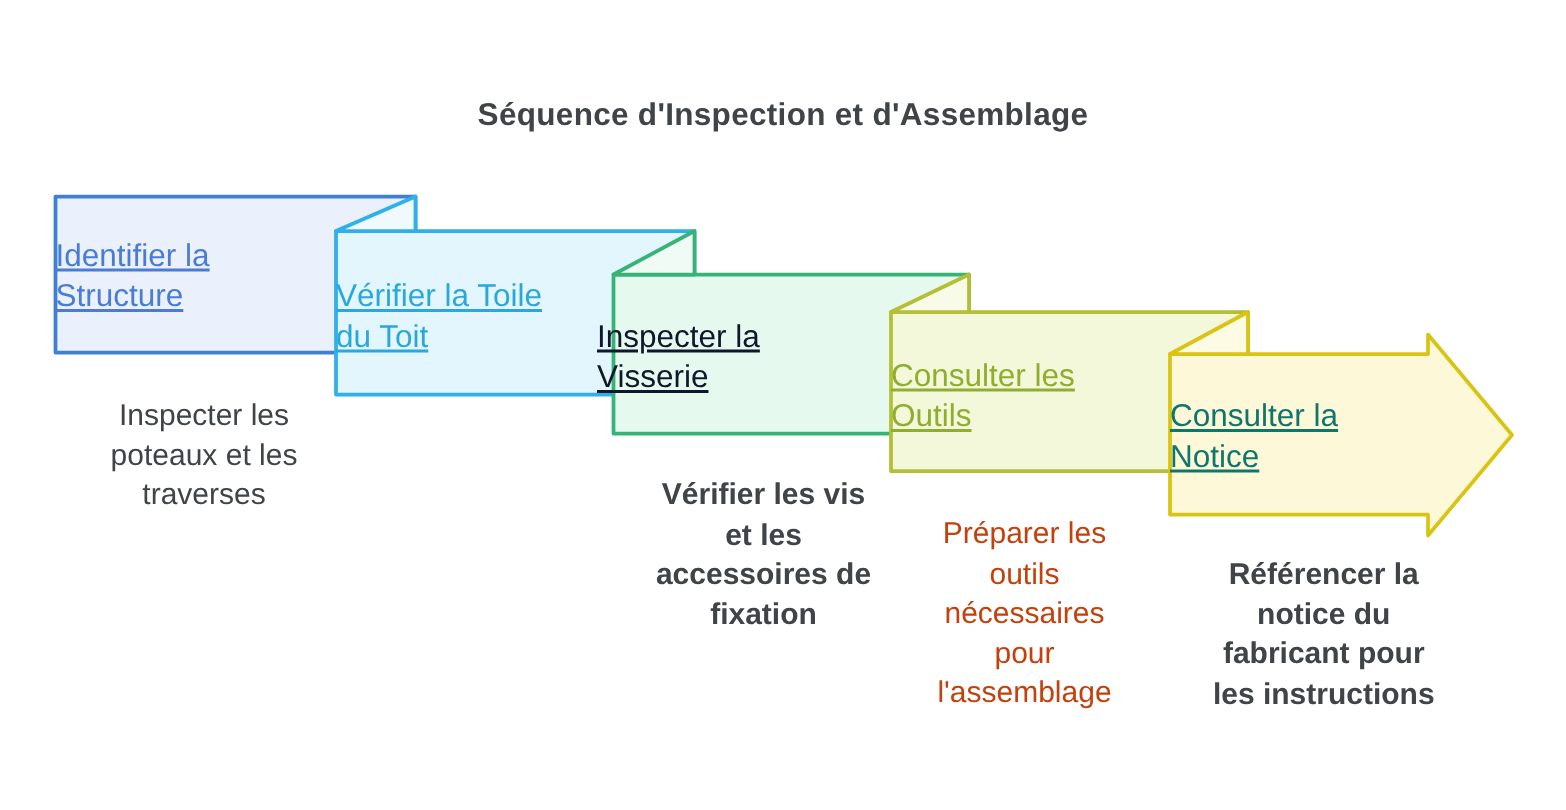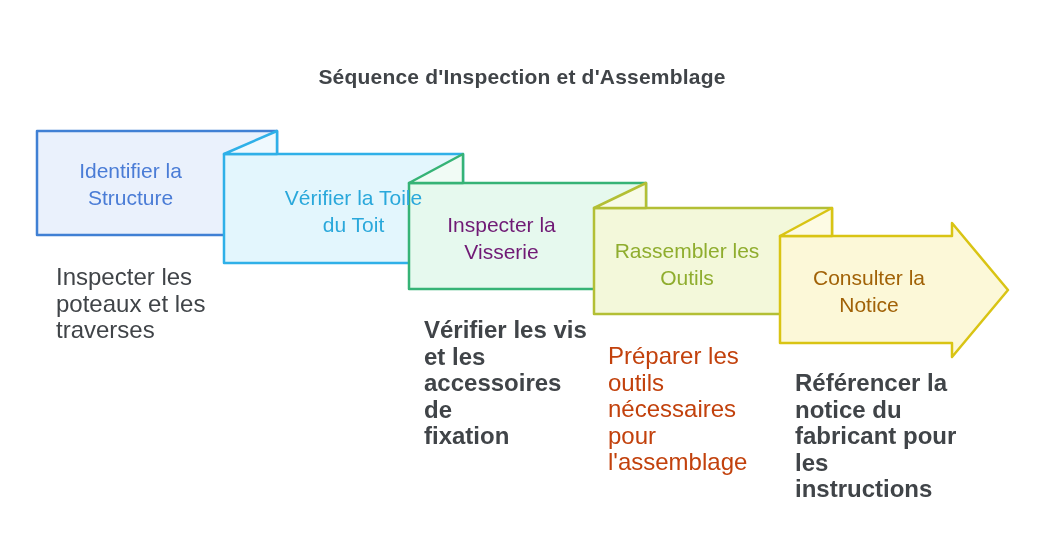--- a/index.html
+++ b/index.html
@@ -32,29 +32,29 @@
     top: 0;
     width: 1044px;
     height: 540px;
   }
   svg.shapes polygon {
     stroke-width: 2.5;
     stroke-linejoin: round;
   }
   .step-label {
     position: absolute;
-    text-align: center;
     font-size: 21px;
     line-height: 27px;
     white-space: pre-line;
+    text-decoration: underline;
   }
   .step-desc {
     position: absolute;
-    text-align: left;
-    font-size: 24px;
+    text-align: center;
+    font-size: 20px;
     line-height: 26.5px;
     white-space: pre-line;
   }
 </style>
 </head>
 <body>
 
 <div class="canvas" style="background: rgb(255, 255, 255);">
 
   <h1 class="diagram-title" style="color: rgb(64, 68, 72);">Séquence d'Inspection et d'Assemblage</h1>
@@ -71,27 +71,27 @@
 
     <polygon points="594,208 832,208 832,314 594,314" fill="#f3f8da" stroke="#b3bf35"></polygon>
     <polygon points="594,208 646,183 646,208" fill="#f8fbe7" stroke="#b3bf35"></polygon>
 
     <polygon points="780,236 952,236 952,223 1008,290 952,357 952,343 780,343" fill="#fcf8d8" stroke="#d9c414"></polygon>
     <polygon points="780,236 832,208 832,236" fill="#fdfbe4" stroke="#d9c414"></polygon>
   </svg>
 
   <div class="step-label" style="left: 37px; top: 157px; width: 187px; color: rgb(74, 124, 214);">Identifier la
 Structure</div>
-  <div class="step-label" style="left: 224px; top: 184px; width: 179px; color: rgb(42, 168, 219); padding-left: 40px;">Vérifier la Toile
+  <div class="step-label" style="left: 224px; top: 184px; width: 179px; color: rgb(42, 168, 219);">Vérifier la Toile
 du Toit</div>
-  <div class="step-label" style="left: 409px; top: 211px; width: 185px; color: #701a75;">Inspecter la
+  <div class="step-label" style="left: 398px; top: 211px; width: 185px; color: #0f172a;">Inspecter la
 Visserie</div>
-  <div class="step-label" style="left: 594px; top: 237px; width: 186px; color: rgb(143, 173, 46);">Rassembler les
+  <div class="step-label" style="left: 594px; top: 237px; width: 186px; color: rgb(143, 173, 46);">Consulter les
 Outils</div>
-  <div class="step-label" style="left: 780px; top: 264px; width: 178px; color: #a16207;">Consulter la
+  <div class="step-label" style="left: 780px; top: 264px; width: 178px; color: #0f766e;">Consulter la
 Notice</div>
 
   <div class="step-desc" style="left: 56px; top: 264px; width: 160px; color: rgb(64, 68, 72);">Inspecter les
 poteaux et les
 traverses</div>
   <div class="step-desc" style="left: 424px; top: 317px; width: 170px; color: rgb(64, 68, 72); font-weight: bold;">Vérifier les vis
 et les
 accessoires de
 fixation</div>
   <div class="step-desc" style="left: 608px; top: 343px; width: 150px; color: #c2410c;">Préparer les

